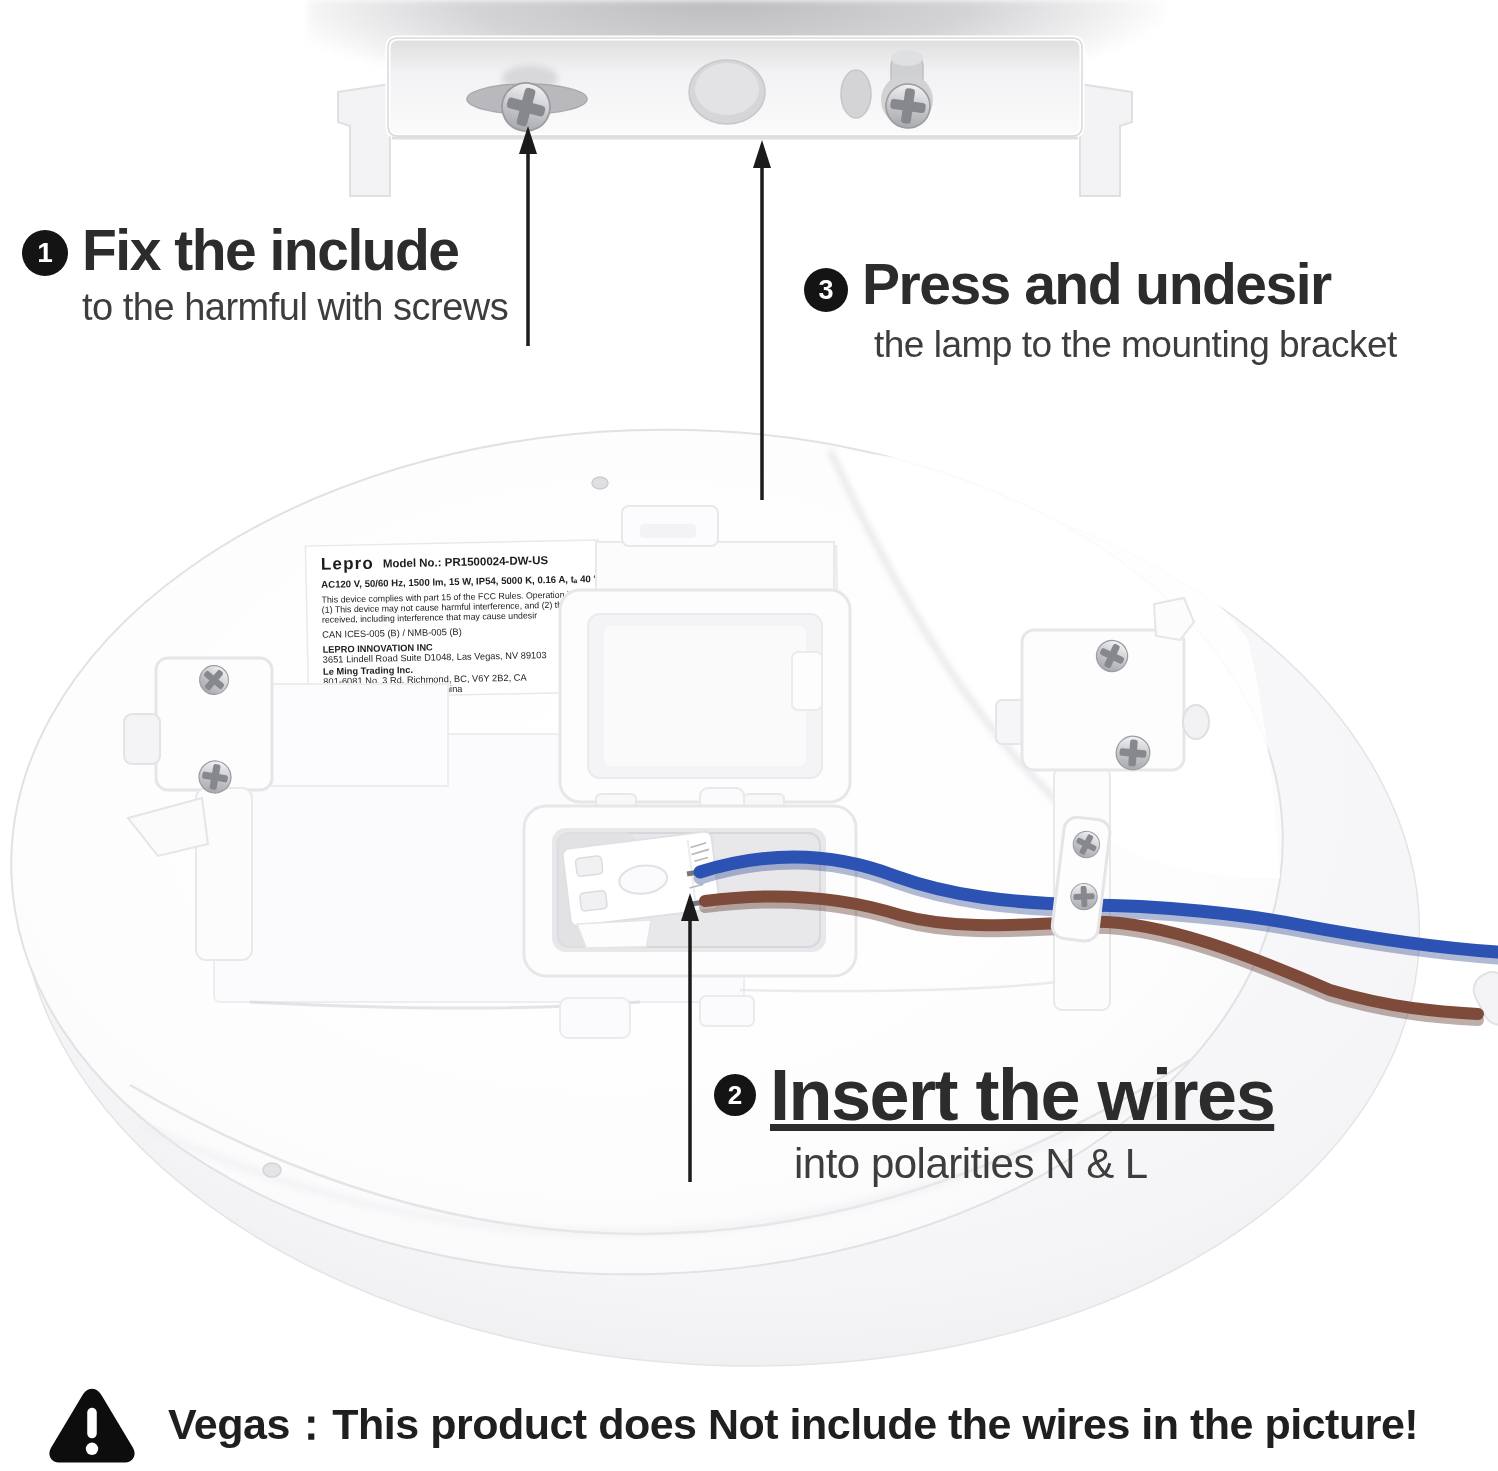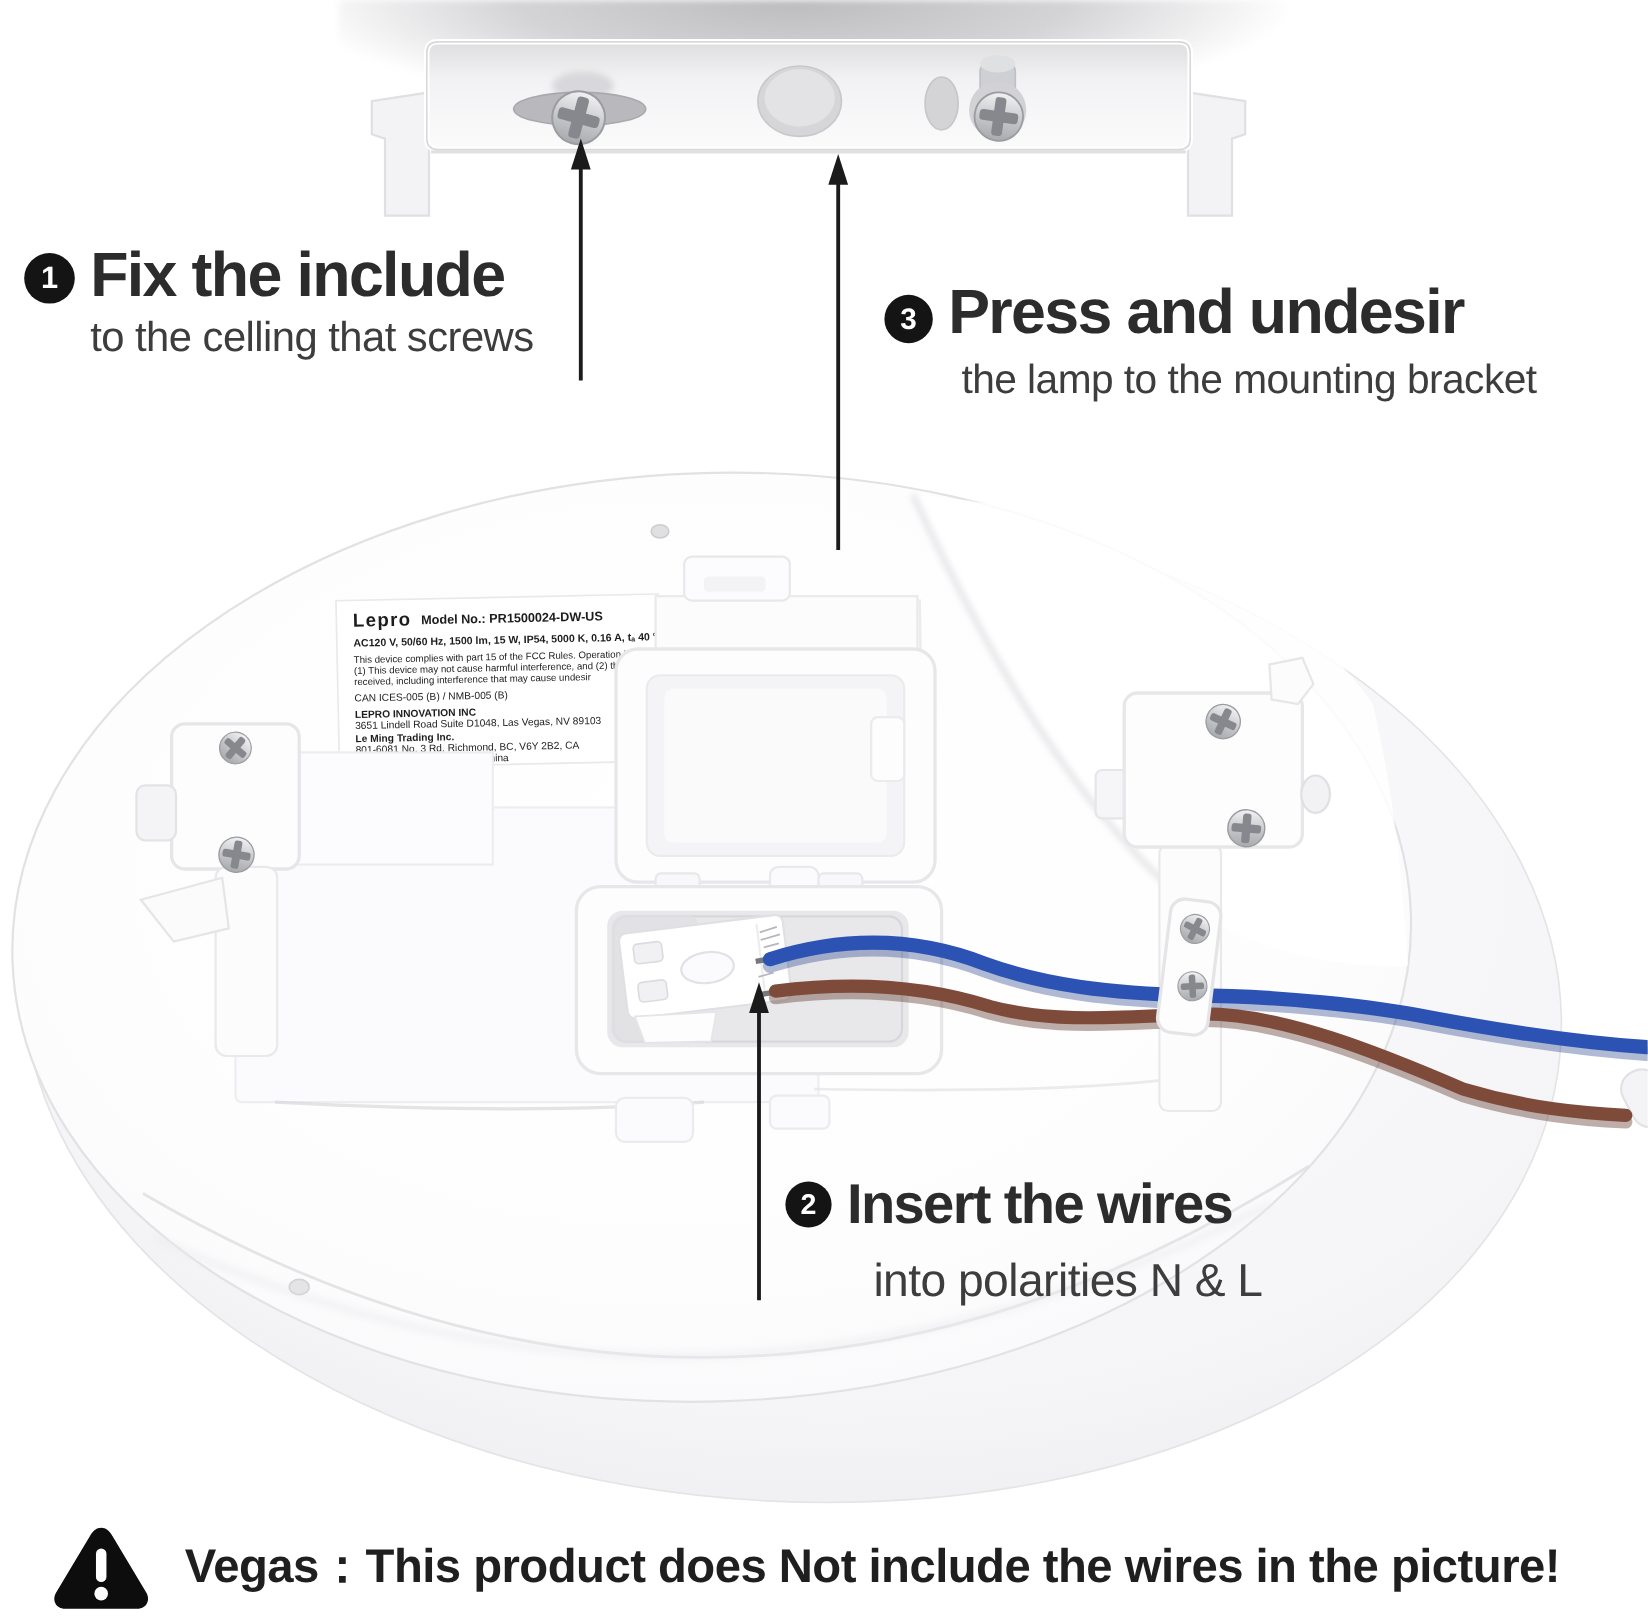--- a/index.html
+++ b/index.html
@@ -26,21 +26,21 @@
   #step-1{left:22px;top:218px;gap:14px;}
   #step-1 .badge{width:46px;height:46px;font-size:28px;margin-top:12px;}
   #step-1 .title{font-size:57px;line-height:64px;}
   #step-1 .subtitle{font-size:38px;margin-top:4px;}
   #step-3{left:804px;top:252px;gap:14px;}
   #step-3 .badge{width:44px;height:44px;font-size:27px;margin-top:16px;}
   #step-3 .title{font-size:57px;line-height:64px;}
   #step-3 .subtitle{font-size:37px;margin:8px 0 0 12px;}
   #step-2{left:714px;top:1064px;gap:14px;}
   #step-2 .badge{width:42px;height:42px;font-size:26px;margin-top:10px;}
-  #step-2 .title{font-size:51px;line-height:62px;}
+  #step-2 .title{font-size:72px;line-height:62px;text-decoration:underline;}
   #step-2 .subtitle{font-size:42px;margin:14px 0 12px 24px;}
   #note{
     position:absolute;left:46px;top:1384px;display:flex;gap:30px;
     align-items:flex-start;z-index:2;
   }
   #note .note-text{font-size:43px;font-weight:bold;color:#1f1f1f;line-height:80px;letter-spacing:-0.5px;white-space:nowrap;}
 </style>
 </head>
 <body>
 
@@ -229,21 +229,21 @@
       <line x1="690" y1="918" x2="690" y2="1182" stroke-width="3.5" stroke="#1b1b1b"></line>
       <polygon points="690,893 681,921 699,921" fill="#1b1b1b"></polygon>
     </g>
   </g>
 </svg>
 
 <div class="step" id="step-1">
   <span class="badge">1</span>
   <span class="texts">
     <span class="title">Fix the include</span>
-    <span class="subtitle">to the celling that screws</span>
+    <span class="subtitle">to the harmful with screws</span>
   </span>
 </div>
 
 <div class="step" id="step-3">
   <span class="badge">3</span>
   <span class="texts">
     <span class="title">Press and undesir</span>
     <span class="subtitle">the lamp to the mounting bracket</span>
   </span>
 </div>

